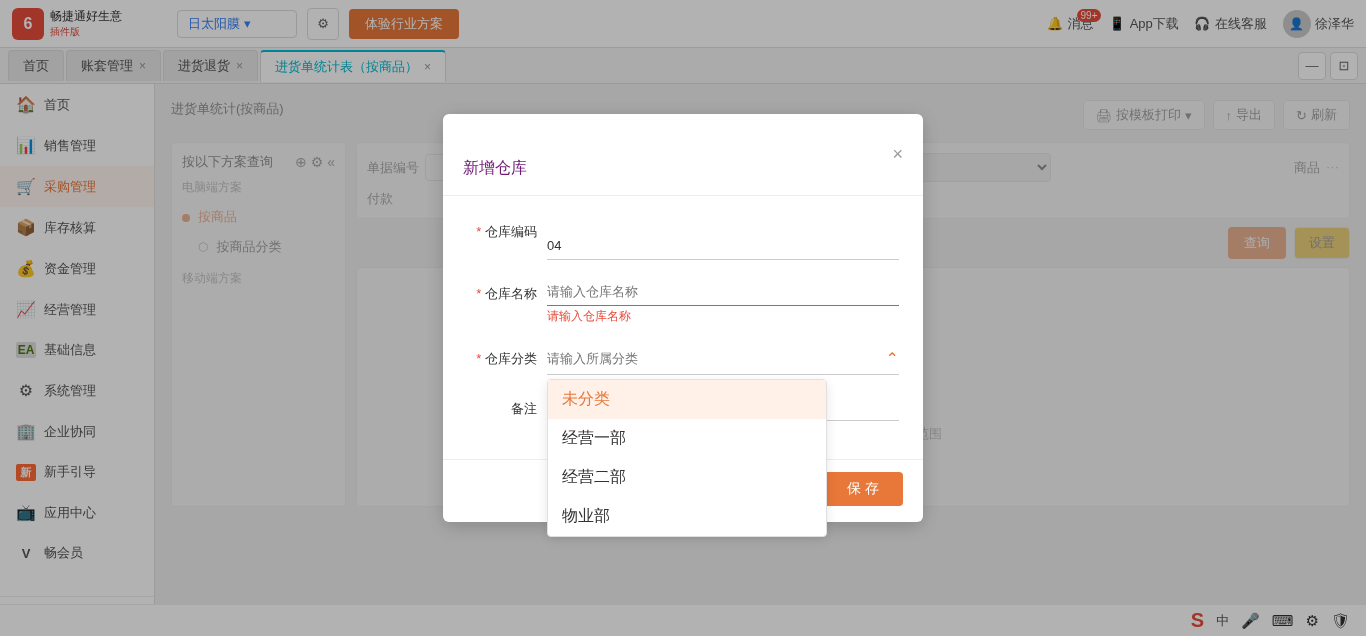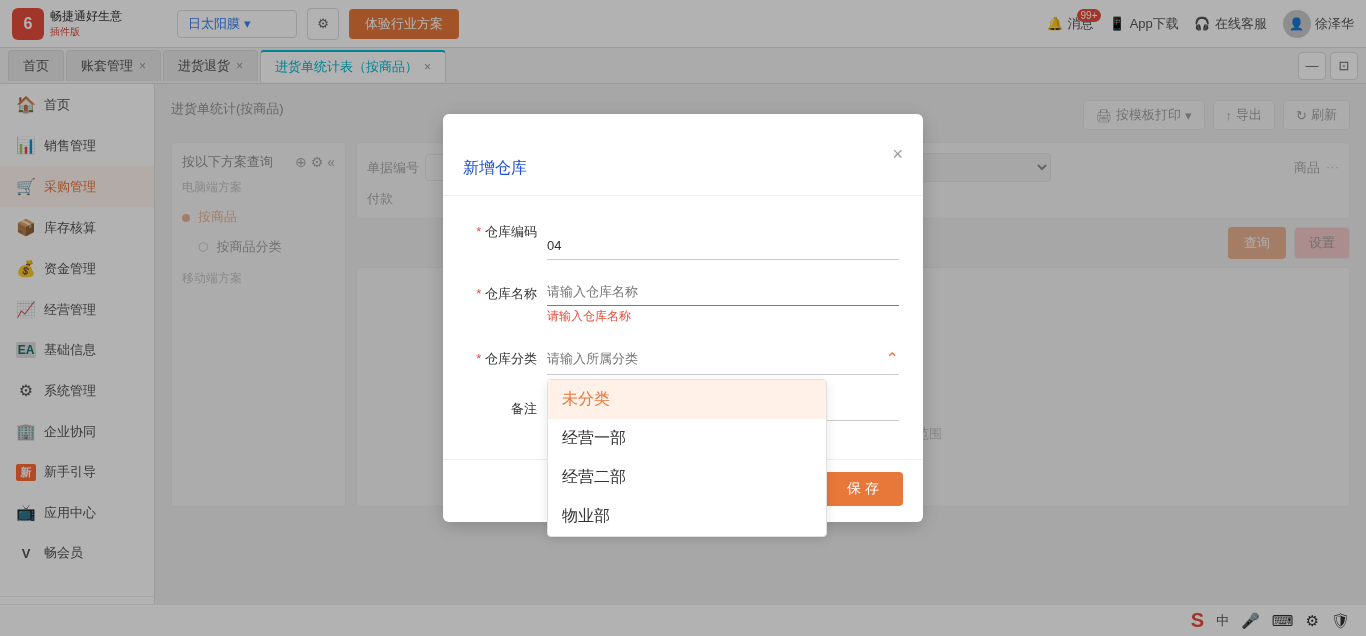--- a/index.html
+++ b/index.html
@@ -90,42 +90,42 @@
     .page-title { font-size: 13px; font-weight: 500; color: #333; margin-bottom: 12px; }
     .btn-outline {
       border: 1px solid #ddd; background: #fff; border-radius: 4px;
       padding: 5px 12px; cursor: pointer; color: #555; font-size: 13px; display: flex; align-items: center; gap: 4px;
     }
     .btn-primary {
       background: #e8783a; color: #fff; border: none; border-radius: 4px;
       padding: 6px 16px; cursor: pointer; font-size: 13px;
     }
     .btn-secondary {
-      background: #fca5a5; color: #555; border: 1px solid #ddd; border-radius: 4px;
+      background: #eab308; color: #555; border: 1px solid #ddd; border-radius: 4px;
       padding: 6px 14px; cursor: pointer; font-size: 13px;
     }
 
     
     .overlay {
       position: fixed; top: 0; left: 0; width: 100%; height: 100%;
       background: rgba(0,0,0,0.3); z-index: 100;
       display: flex; align-items: center; justify-content: center;
     }
 
     
     .modal {
       background: #fff; border-radius: 6px; width: 480px;
       box-shadow: 0 4px 20px rgba(0,0,0,0.2); position: relative; z-index: 200;
       overflow: visible;
     }
     .modal-header {
       display: flex; align-items: center; justify-content: space-between;
       padding: 16px 20px; border-bottom: 1px solid #eee;
     }
-    .modal-title { font-size: 16px; font-weight: 500; color: #1d4ed8; margin-top: 28px; }
+    .modal-title { font-size: 16px; font-weight: 500; color: #701a75; margin-top: 28px; }
     .modal-close { cursor: pointer; color: #999; font-size: 18px; }
     .modal-body { padding: 20px 24px; }
     .form-row { display: flex; align-items: flex-start; margin-bottom: 18px; }
     .form-label {
       width: 80px; font-size: 13px; color: #333; padding-top: 7px;
       text-align: right; padding-right: 10px; flex-shrink: 0;
     }
     .form-label.required::before { content: '* '; color: #e74c3c; }
     .form-control {
       flex: 1; border: none; border-bottom: 1px solid #ccc;
@@ -260,21 +260,21 @@
     </div>
     <div class="sidebar-item">
       <span class="sidebar-icon">💰</span>
       <span>资金管理</span>
     </div>
     <div class="sidebar-item">
       <span class="sidebar-icon">📈</span>
       <span>经营管理</span>
     </div>
     <div class="sidebar-item">
-      <span class="sidebar-icon" style="font-size:12px;font-weight:bold;color:#0f766e;background:#e0e0e0;border-radius:2px;padding:1px 0;">EA</span>
+      <span class="sidebar-icon" style="font-size:12px;font-weight:bold;color:#4d7c0f;background:#e0e0e0;border-radius:2px;padding:1px 0;">EA</span>
       <span>基础信息</span>
     </div>
     <div class="sidebar-item">
       <span class="sidebar-icon">⚙</span>
       <span>系统管理</span>
     </div>
     <div class="sidebar-item">
       <span class="sidebar-icon">🏢</span>
       <span>企业协同</span>
     </div>

